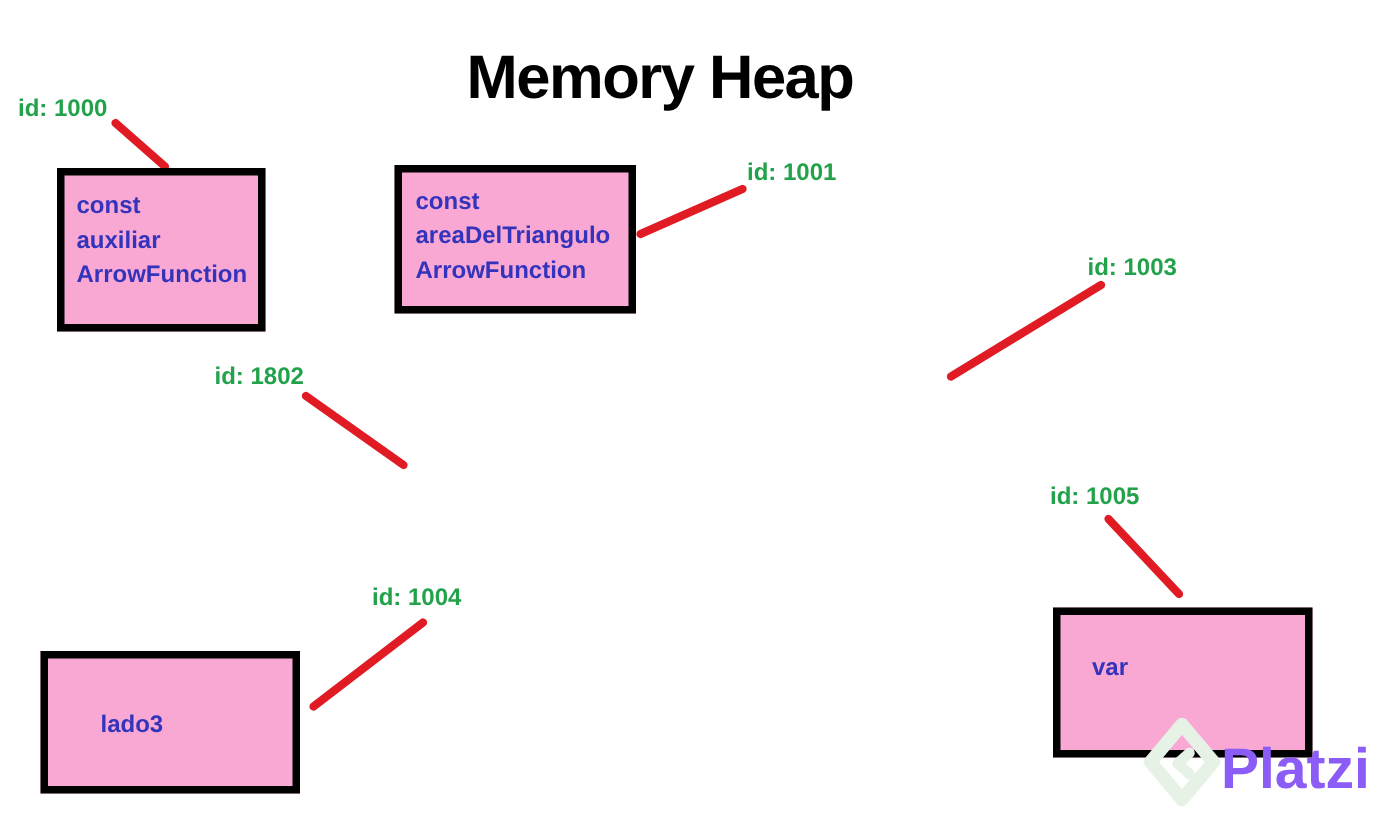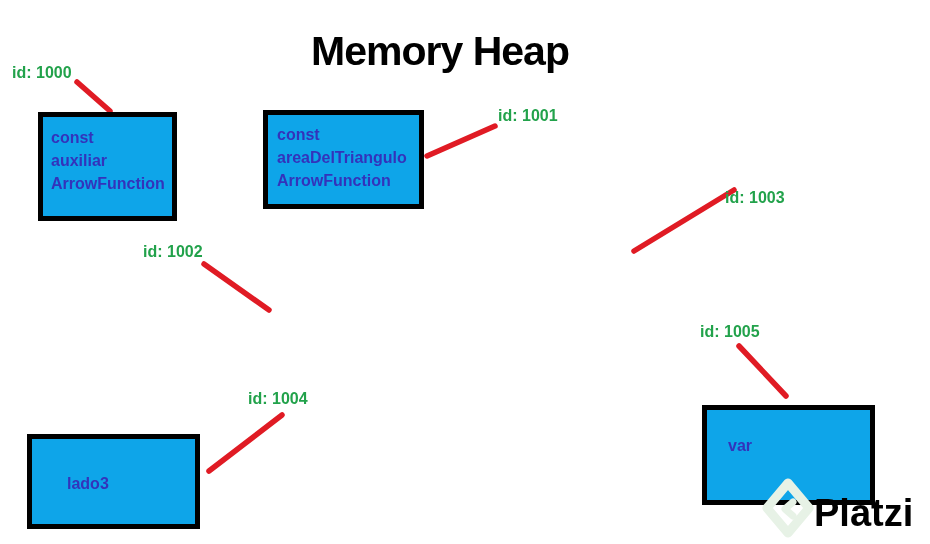--- a/index.html
+++ b/index.html
@@ -19,21 +19,21 @@
     text-align: center;
     font-size: 41px;
     font-weight: bold;
     color: var(--title, #000000);
     letter-spacing: -1px;
   }
   .box {
     position: absolute;
     box-sizing: border-box;
     border: 5px solid var(--box-border, #000000);
-    background: #0ea5e9;
+    background: #f9a8d4;
     color: var(--box-text, #3333bb);
     font-weight: bold;
     font-size: 16px;
     line-height: 23px;
   }
   .idlabel {
     position: absolute;
     color: var(--id-label, #22a24b);
     font-weight: bold;
     font-size: 16px;
@@ -44,21 +44,21 @@
     left: 0; top: 0;
     width: 930px; height: 544px;
     pointer-events: none;
   }
   .watermark-text {
     position: absolute;
     left: 814px;
     top: 492px;
     font-size: 38px;
     font-weight: 600;
-    color: #000000;
+    color: #8b5cf6;
     letter-spacing: 0px;
   }
   .watermark-icon {
     position: absolute;
     left: 760px;
     top: 476px;
   }
 </style>
 </head>
 <body>
@@ -73,22 +73,22 @@
       <line x1="427" y1="156" x2="495" y2="126"></line>
       <line x1="204" y1="264" x2="269" y2="310"></line>
       <line x1="634" y1="251" x2="734" y2="190"></line>
       <line x1="209" y1="471" x2="282" y2="415"></line>
       <line x1="739" y1="346" x2="786" y2="396"></line>
     </g>
   </svg>
 
   <div class="idlabel" style="left:12px;  top:64px;">id: 1000</div>
   <div class="idlabel" style="left:498px; top:107px;">id: 1001</div>
-  <div class="idlabel" style="left:143px; top:243px;">id: 1002</div>
-  <div class="idlabel" style="left:725px; top:170px;margin-top:19px;">id: 1003</div>
+  <div class="idlabel" style="left:143px; top:243px;">id: 1802</div>
+  <div class="idlabel" style="left:725px; top:170px;">id: 1003</div>
   <div class="idlabel" style="left:248px; top:390px;text-align:right;">id: 1004</div>
   <div class="idlabel" style="left:700px; top:323px;">id: 1005</div>
 
   <div class="box" style="left:38px; top:112px; width:139px; height:109px; padding:9px 6px 0 8px;">
     <div>const</div>
     <div>auxiliar</div>
     <div>ArrowFunction</div>
   </div>
 
   <div class="box" style="left:263px; top:110px; width:161px; height:99px; padding:8px 4px 0 9px;">

